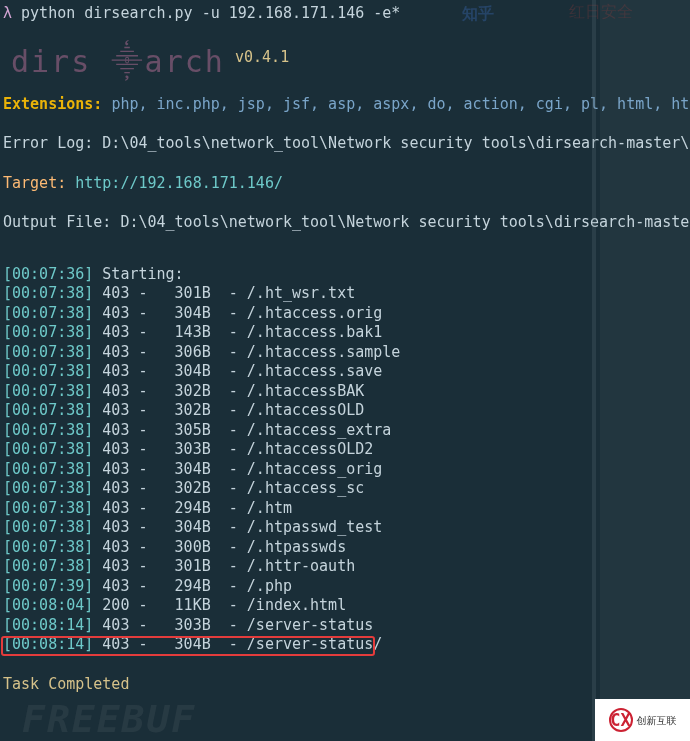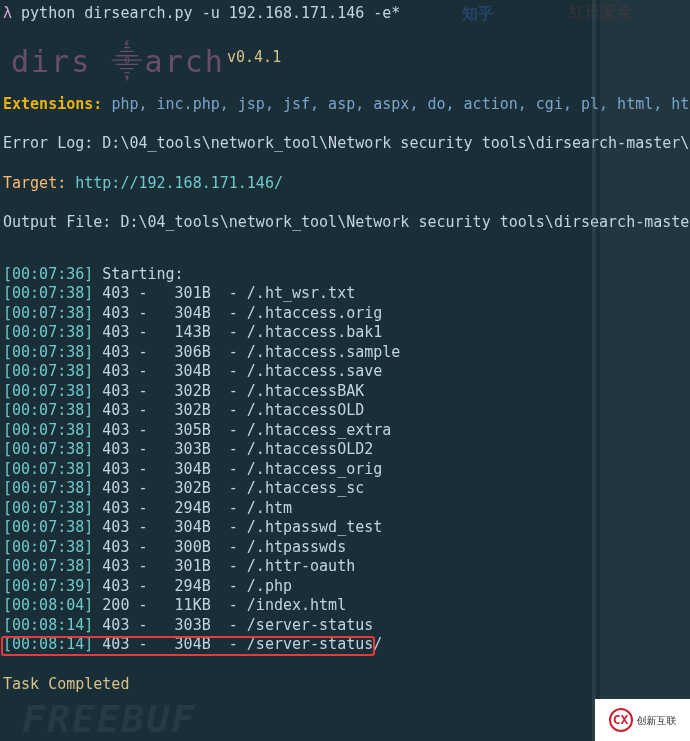--- a/index.html
+++ b/index.html
@@ -19,21 +19,21 @@
     .prompt-line { color: #c5d4dc; }
     .prompt-symbol { color: #d4a5d4; }
     .cmd-text { color: #c5d4dc; }
     .banner {
       color: rgba(211, 122, 168, 0.7);
       font-size: 30px;
       letter-spacing: 2px;
       opacity: 0.6;
       padding: 18px 0 8px 8px;
     }
-    .version { color: #d6c28a; position: absolute; left: 224px; top: 44px; font-size:15px;}
+    .version { color: #d6c28a; position: absolute; left: 232px; top: 44px; font-size:15px;}
     .extensions-line { margin-top: 6px; white-space: nowrap; }
     .label-ext { color: #eab308; font-weight: bold; }
     .ext-values { color: #7aa5c9; }
     .error-line { margin-top: 20px; white-space: nowrap; }
     .target-line { margin-top: 20px; }
     .target-label { color: #fdba74; text-align: right; }
     .target-url { color: #6ec9c9; }
     .output-line { margin-top: 20px; white-space: nowrap; }
     .results { margin-top: 32px; }
     .start-line { color: #c5d4dc; }
@@ -112,21 +112,21 @@
       display: flex;
       align-items: center;
       justify-content: center;
       z-index: 5;
       font-size: 10px;
     }
     .bottom-logo .circ {
       width: 24px; height: 24px;
       border: 2px solid #c23; border-radius: 50%;
       display:flex; align-items:center; justify-content:center;
-      color:#c23; font-weight:bold; font-size:13px; margin-right:4px;
+      color:#c23; font-weight:bold; font-size:17px; margin-right:4px;
     }
   </style>
 </head>
 <body>
 
 <div class="terminal">
   <div class="prompt-line">
     <span class="prompt-symbol">λ</span>
     <span class="cmd-text">python dirsearch.py -u 192.168.171.146 -e*</span>
   </div>

